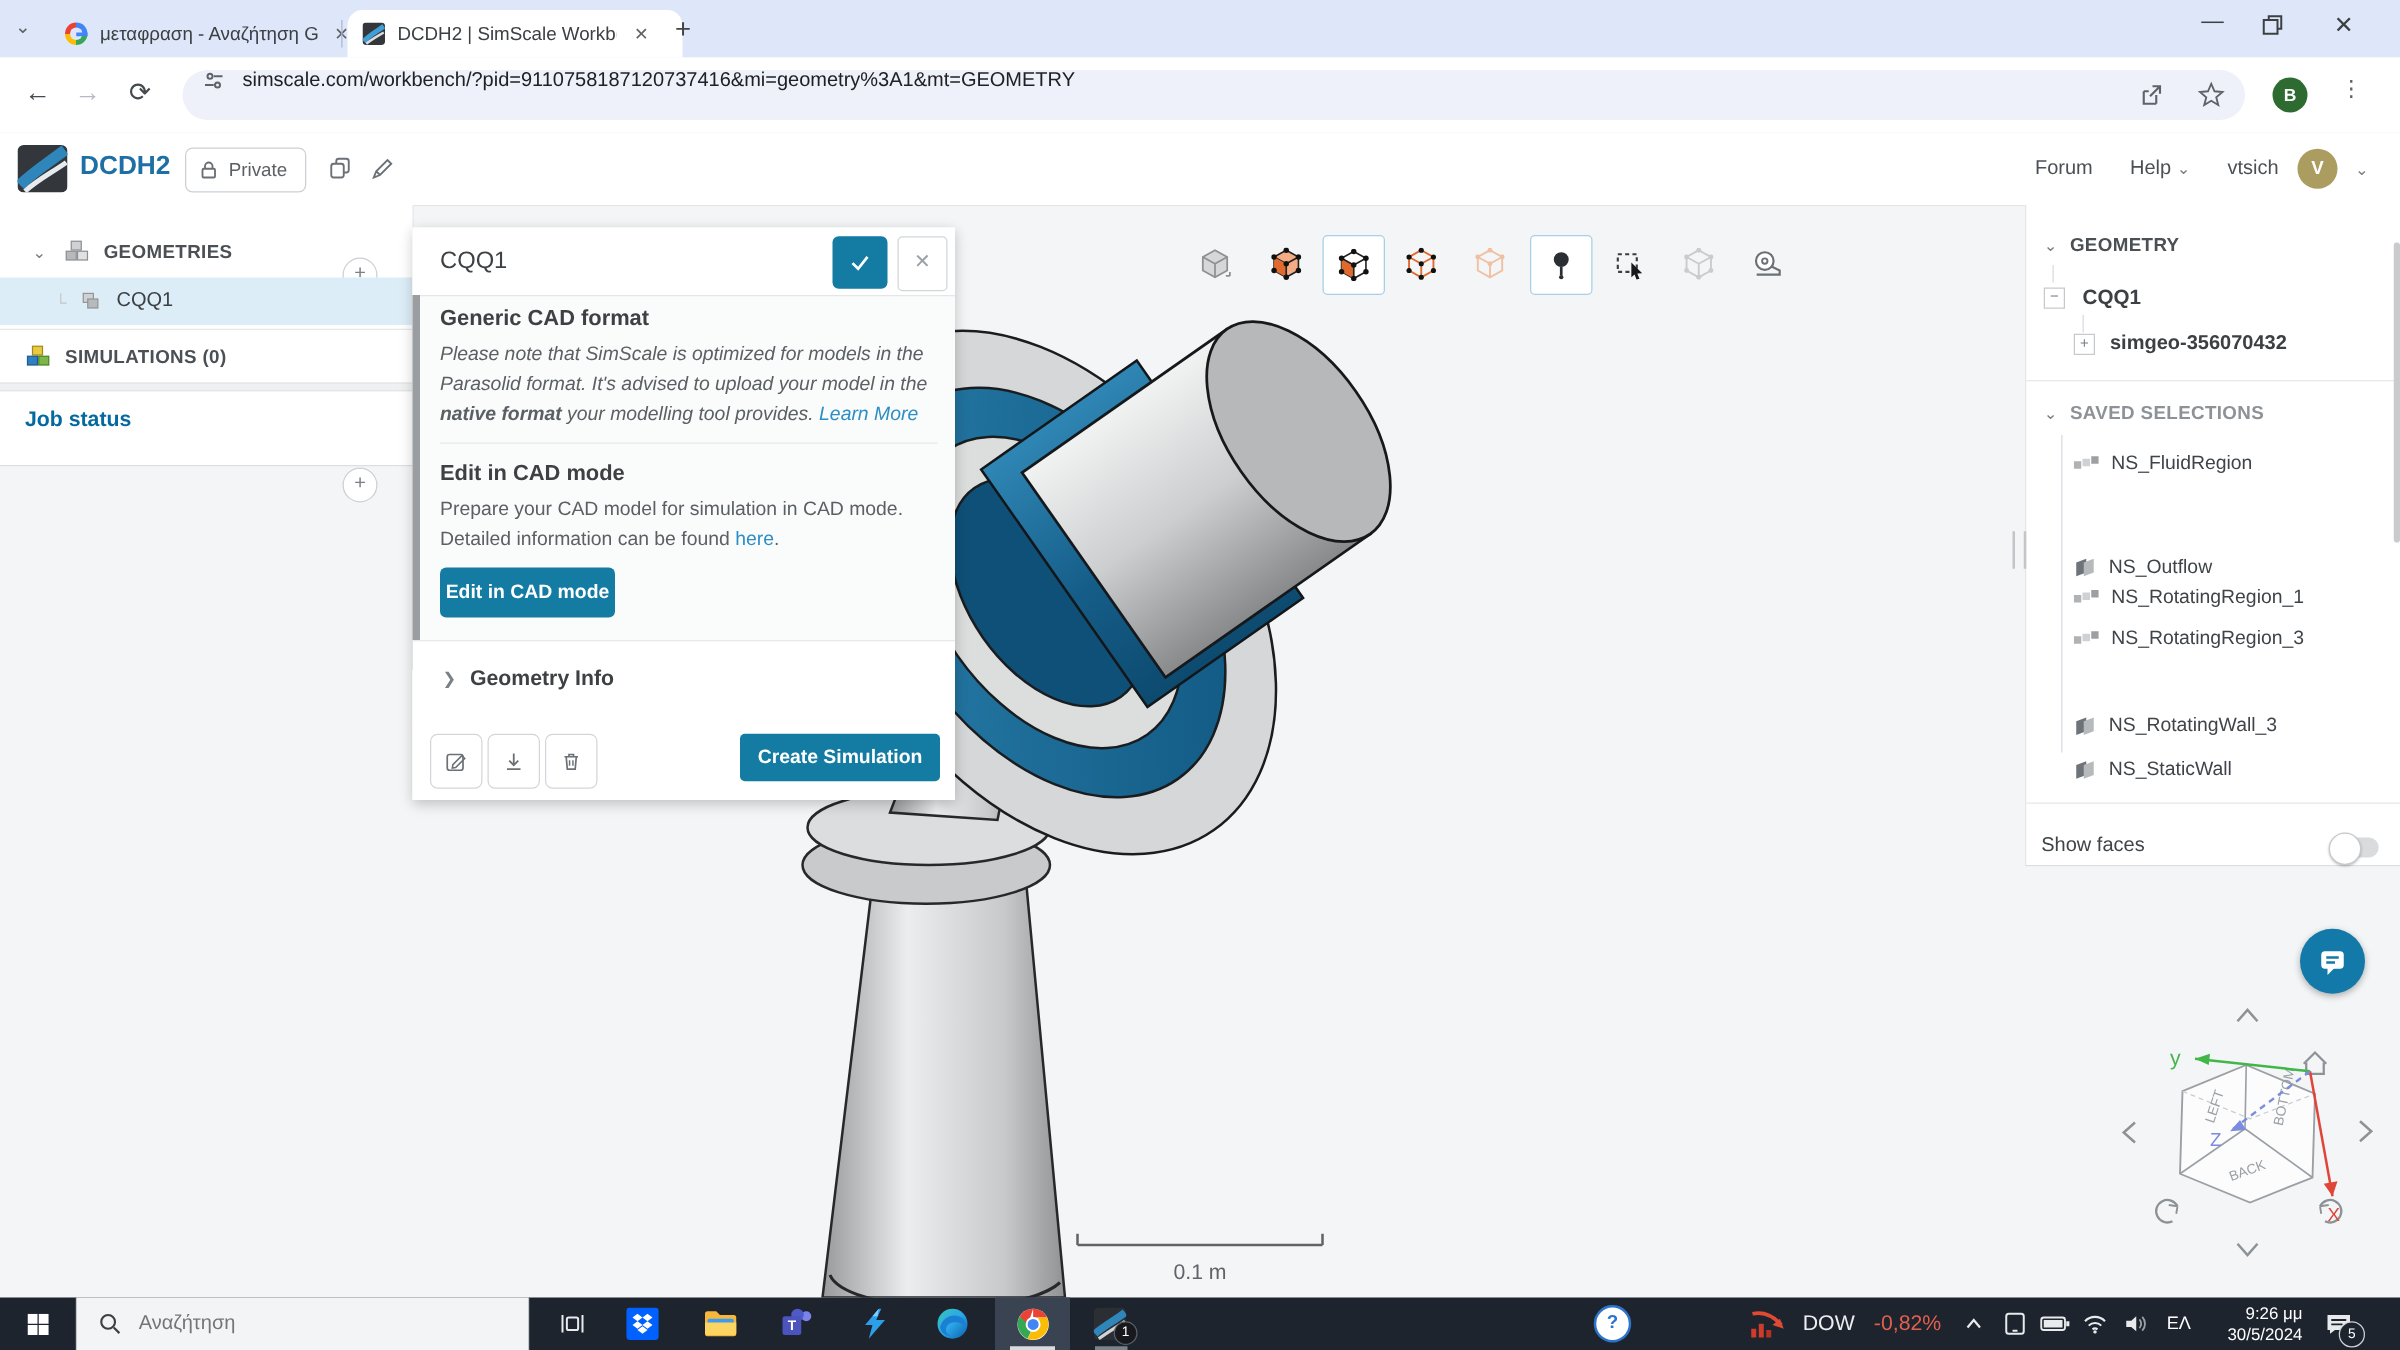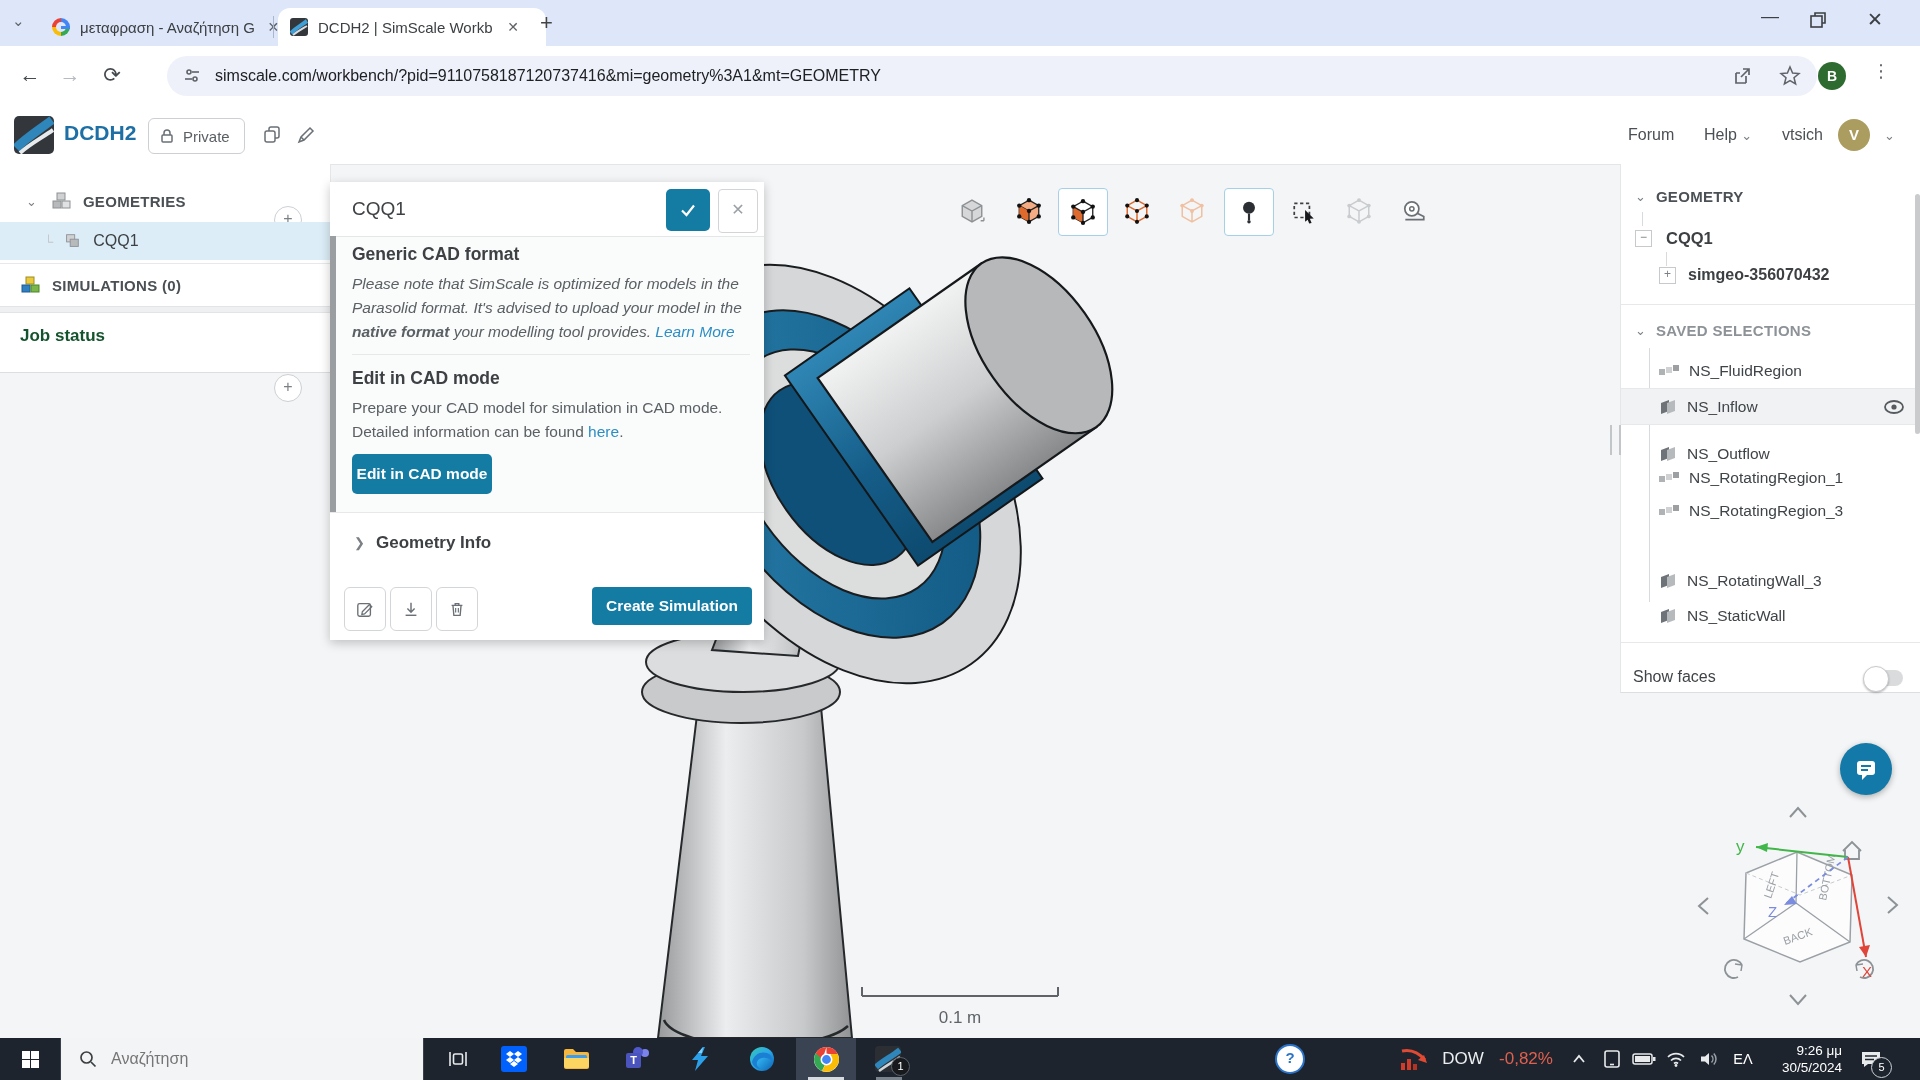--- a/index.html
+++ b/index.html
@@ -7,21 +7,21 @@
     font-family:"Liberation Sans",sans-serif;background:#f4f5f6;}
   .abs{position:absolute;}
   
   #tabstrip{position:absolute;left:0;top:0;width:1920px;height:46px;background:#dee7f9;}
   .tab{position:absolute;top:8px;height:38px;display:flex;align-items:center;gap:10px;padding:0 12px;}
   .tab.active{background:#fff;border-radius:12px 12px 0 0;}
   .tab-title{font-size:15px;color:#3c4043;white-space:nowrap;overflow:hidden;max-width:175px;}
   .tab-close{font-size:14px;color:#5f6368;width:20px;height:20px;line-height:20px;text-align:center;border-radius:50%;}
   #navbar{position:absolute;left:0;top:46px;width:1920px;height:60px;background:#fff;border-bottom:1px solid #dfe1e5;}
   .navicon{font-size:21px;color:#454a4f;width:36px;height:36px;line-height:36px;text-align:center;}
-  #urlpill{position:absolute;left:167px;top:10px;width:1650px;height:40px;background:#eef1fa;border-radius:20px;display:flex;align-items:center;}
+  #urlpill{position:absolute;left:146px;top:10px;width:1650px;height:40px;background:#eef1fa;border-radius:20px;display:flex;}
   #urltext{font-size:16px;color:#202124;margin-left:14px;}
   
   #appheader{position:absolute;left:0;top:106px;width:1920px;height:58px;background:#fff;border-bottom:1px solid #e3e5e7;}
   .hdr-link{font-size:16px;color:#4b5055;}
   #privatebtn{position:absolute;left:148px;top:12px;height:34px;padding:0 14px 0 10px;border:1px solid #ccd0d4;border-radius:6px;display:flex;align-items:center;gap:8px;font-size:15px;color:#5b6064;background:#fff;}
   
   #lsb{position:absolute;left:0;top:164px;width:330px;height:208px;background:#fff;border-right:1px solid #e4e6e8;border-bottom:1px solid #dcdee0;}
   .lsb-row{position:absolute;left:0;width:330px;height:38px;display:flex;align-items:center;}
   .lsb-head{font-size:15px;font-weight:bold;color:#4b5055;letter-spacing:.3px;}
   .plus-btn{position:absolute;right:28px;width:26px;height:26px;border:1px solid #ccd0d4;border-radius:50%;color:#7a8085;font-size:16px;line-height:24px;text-align:center;background:#fff;}
@@ -319,21 +319,21 @@
       <svg width="20" height="20" viewBox="0 0 20 20" style="margin-left:20px;">
         <rect x="6" y="2" width="8" height="7" fill="#e9c93e" stroke="#a08c20"></rect>
           <rect x="2" y="10" width="8" height="7" fill="#2f7fc1" stroke="#1d5c94"></rect>
           <rect x="11" y="10" width="8" height="7" fill="#7ab648" stroke="#4f8526"></rect>
       </svg>
       <span class="lsb-head" style="margin-left:12px;">SIMULATIONS (0)</span>
       <span class="plus-btn" style="top:108px;">+</span>
     </div>
     <div style="position:absolute;left:0;top:142px;width:330px;height:5px;background:#eef0f1;border-top:1px solid #e2e4e6;border-bottom:1px solid #e2e4e6;"></div>
     <div class="lsb-row" style="top:150px;height:44px;">
-      <span style="margin-left:20px;font-size:17px;font-weight:bold;color:#14532d;">Job status</span>
+      <span style="margin-left:20px;font-size:17px;font-weight:bold;color:#0369a1;">Job status</span>
     </div>
   </div>
 
   <div id="panel">
     <div id="panel-title-row">
       <span class="abs" style="left:22px;top:16px;font-size:19px;color:#3f4245;">CQQ1</span>
       <div class="pbtn blue-btn" style="left:336px;width:44px;">
         <svg width="20" height="20" viewBox="0 0 20 20">
             <path d="M4 10.5 L8.5 15 L16 5.5" fill="none" stroke="#fff" stroke-width="2.2"></path>
           </svg>
@@ -409,31 +409,20 @@
     <div class="treeline" style="left:28px;top:184px;width:1px;height:254px;"></div>
 
     <div class="ns-row" style="top:189px;align-items:center;">
       <svg width="20" height="14" viewBox="0 0 20 14" style="margin-left:38px;">
           <rect x="0" y="5" width="6" height="6" fill="#b0b3b6"></rect>
           <rect x="7" y="3" width="6" height="6" fill="#cfd1d3"></rect>
           <rect x="14" y="1" width="6" height="6" fill="#9da0a3"></rect>
         </svg>
       <span class="ns-label">NS_FluidRegion</span>
     </div>
-    <div class="ns-row" style="top:224px;background:#f1f2f3;border-top:1px solid #e6e8ea;border-bottom:1px solid #e6e8ea;">
-      <svg width="18" height="16" viewBox="0 0 18 16" style="margin-left:38px;">
-          <polygon points="2,4 10,1 10,12 2,15" fill="#6d7378"></polygon>
-          <polygon points="8,4 16,1 16,12 8,15" fill="#b7babd"></polygon>
-        </svg>
-      <span class="ns-label">NS_Inflow</span>
-      <svg width="22" height="16" viewBox="0 0 22 16" style="position:absolute;right:16px;">
-          <ellipse cx="11" cy="8" rx="9" ry="6" fill="none" stroke="#565b60" stroke-width="1.8"></ellipse>
-          <circle cx="11" cy="8" r="2.6" fill="#565b60"></circle>
-        </svg>
-    </div>
     <div class="ns-row" style="top:272px;">
       <svg width="18" height="16" viewBox="0 0 18 16" style="margin-left:38px;">
           <polygon points="2,4 10,1 10,12 2,15" fill="#6d7378"></polygon>
           <polygon points="8,4 16,1 16,12 8,15" fill="#b7babd"></polygon>
         </svg>
       <span class="ns-label">NS_Outflow</span>
     </div>
     <div class="ns-row" style="top:296px;">
       <svg width="20" height="14" viewBox="0 0 20 14" style="margin-left:38px;">
           <rect x="0" y="5" width="6" height="6" fill="#b0b3b6"></rect>

